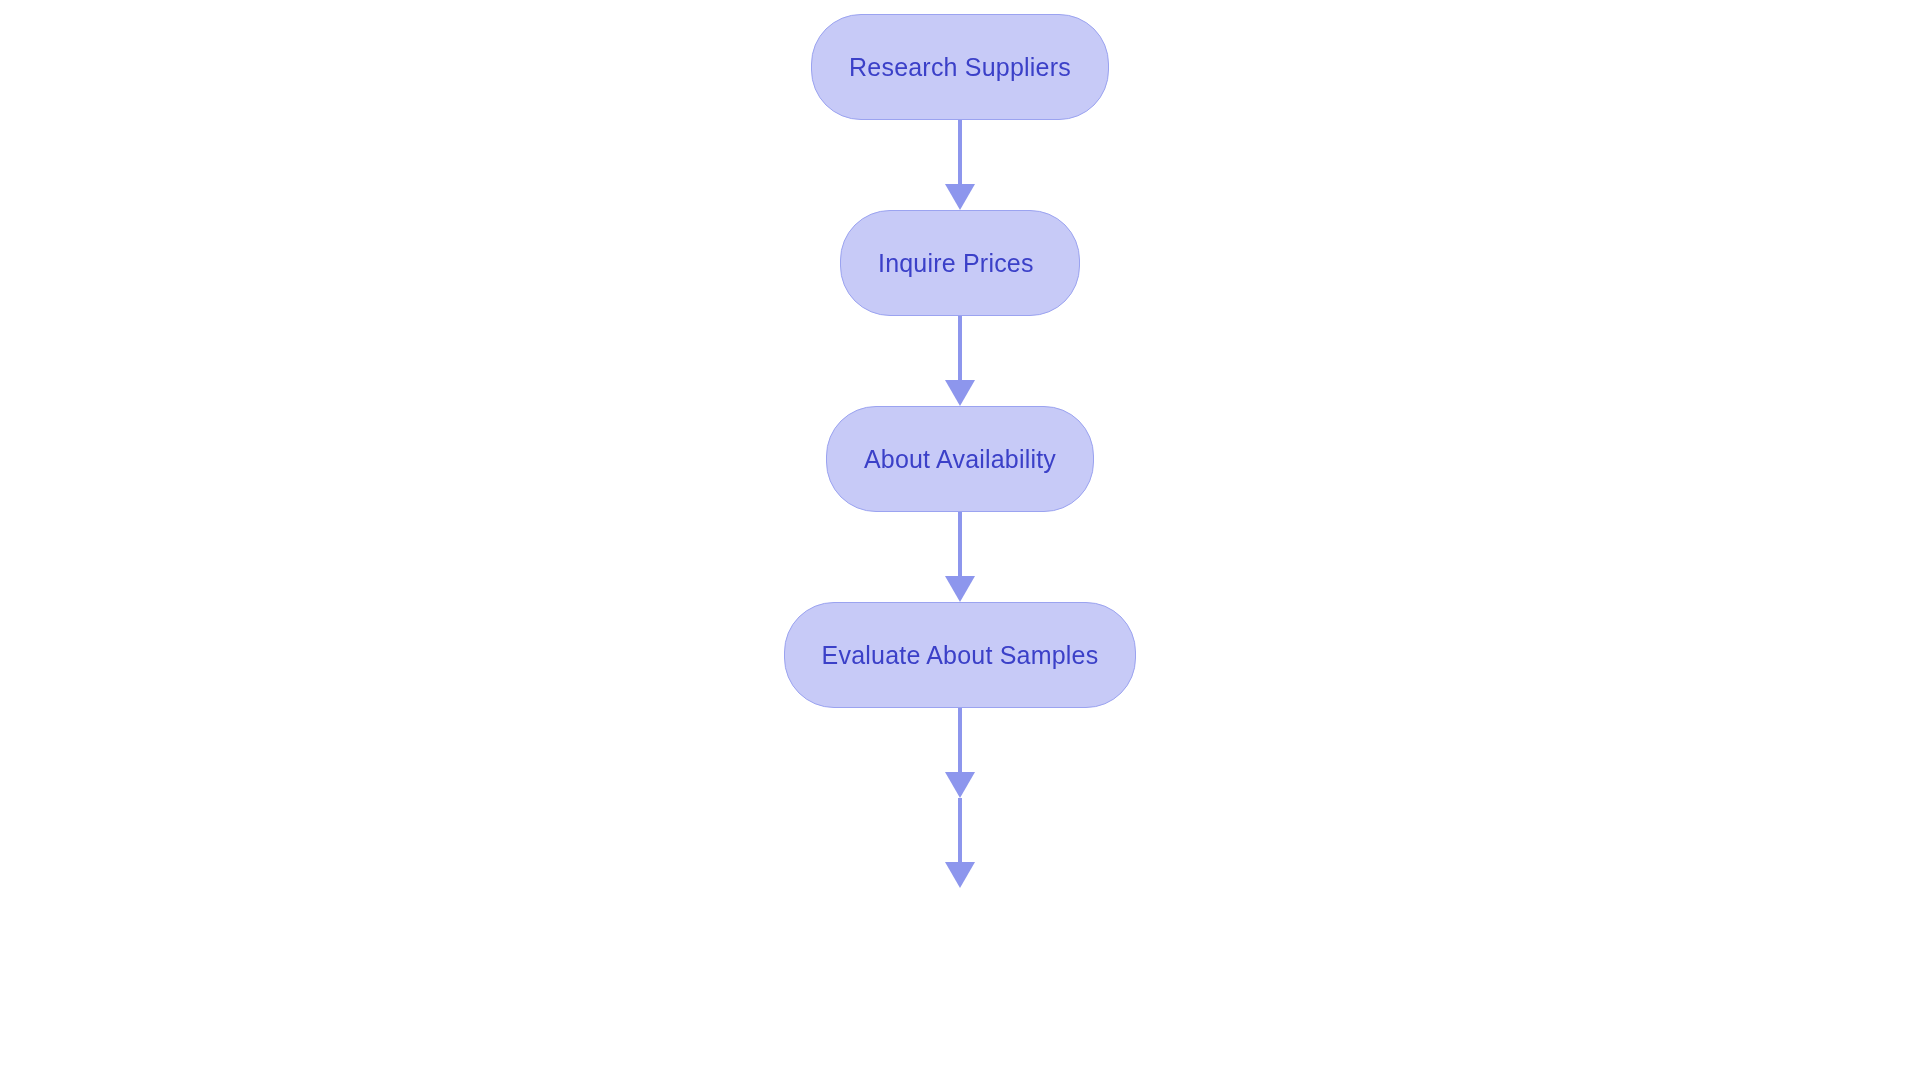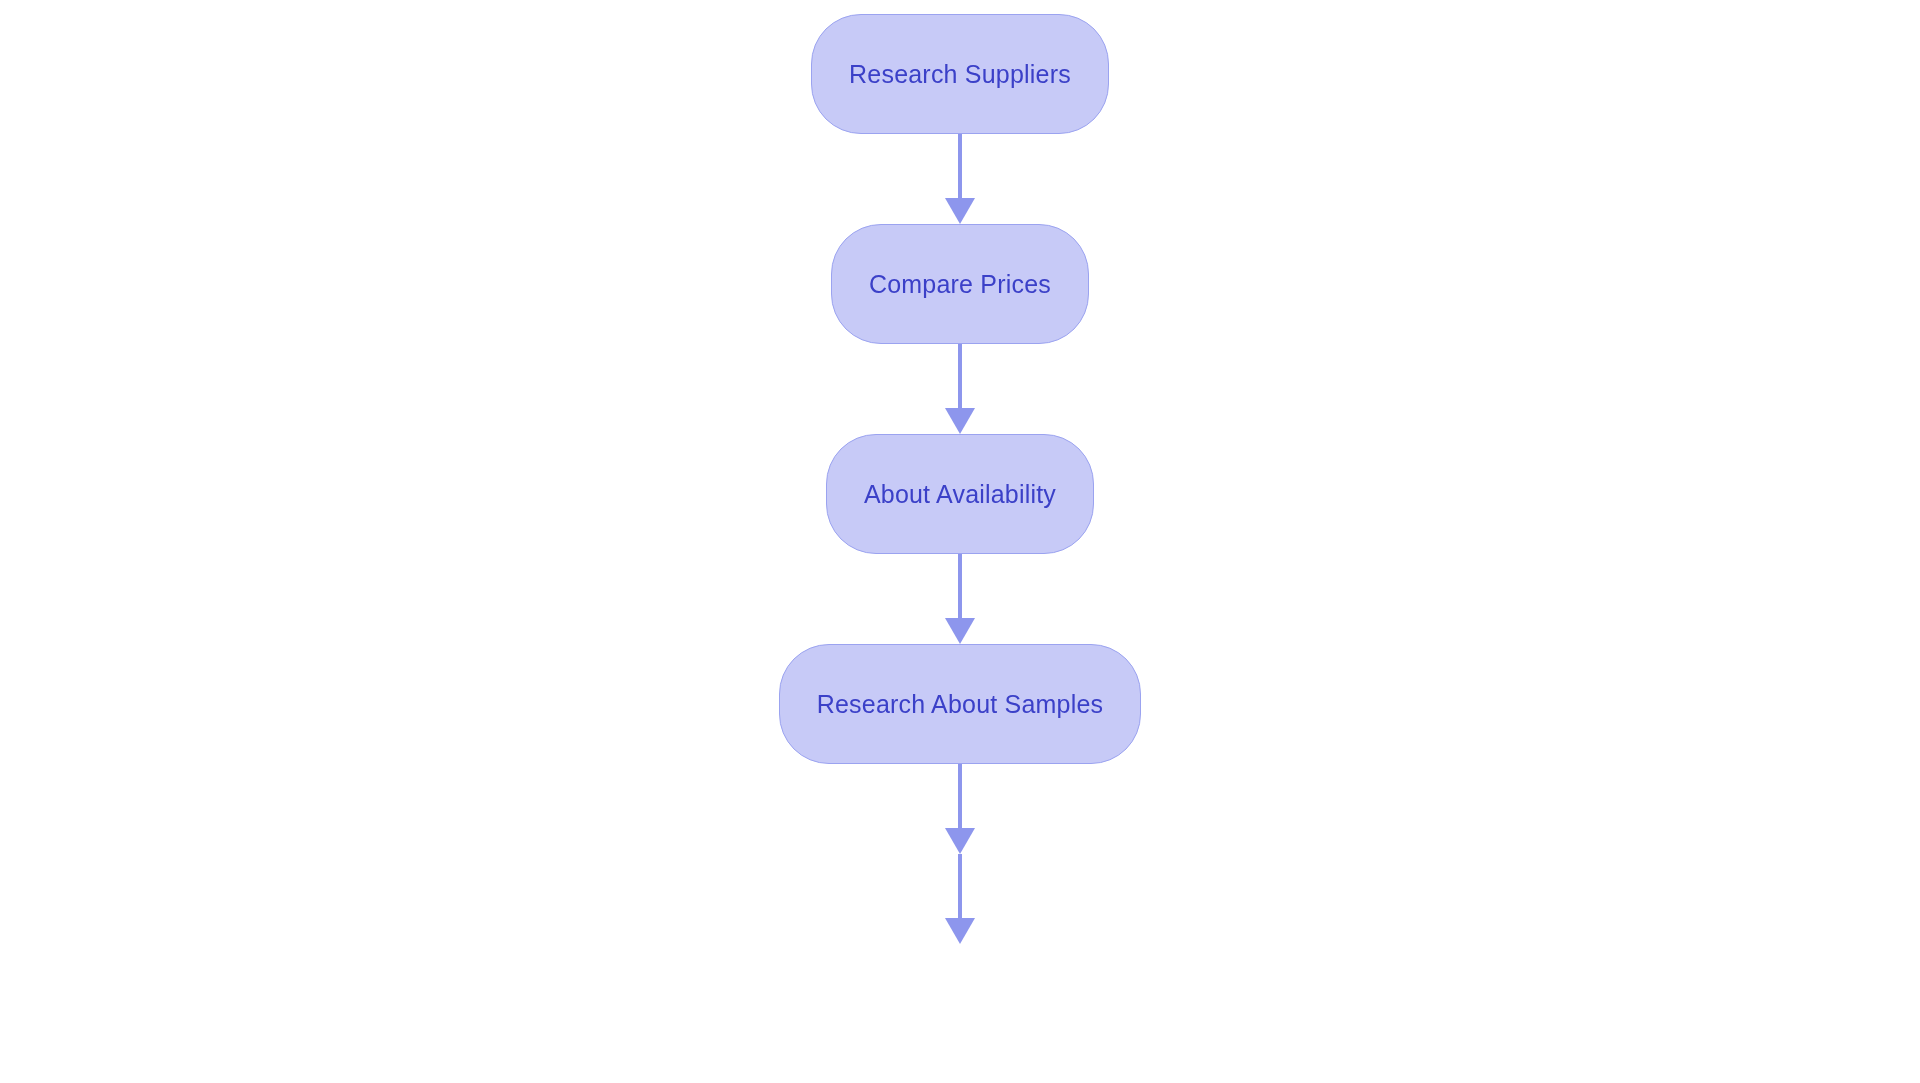--- a/index.html
+++ b/index.html
@@ -19,21 +19,21 @@
     position: absolute;
     left: 0;
     right: 0;
     top: 14px;
     display: flex;
     flex-direction: column;
     align-items: center;
   }
   .node {
     box-sizing: border-box;
-    height: 120px;
+    height: 106px;
     min-width: 240px;
     padding: 0 37px;
     border-radius: 50px;
     background: var(--node-fill, #c7caf7);
     border: 1.6px solid var(--node-border, #9ba3f0);
     display: flex;
     align-items: center;
   }
   .node .label {
     font-size: 25px;
@@ -71,39 +71,39 @@
   <div class="node">
     <span class="label">Research Suppliers</span>
   </div>
 
   <div class="connector">
     <div class="line"></div>
     <div class="head"></div>
   </div>
 
   <div class="node">
-    <span class="label">Compare Prices</span>
+    <span class="label">Inquire Prices</span>
   </div>
 
   <div class="connector">
     <div class="line"></div>
     <div class="head"></div>
   </div>
 
   <div class="node">
     <span class="label">About Availability</span>
   </div>
 
   <div class="connector">
     <div class="line"></div>
     <div class="head"></div>
   </div>
 
   <div class="node">
-    <span class="label">Research About Samples</span>
+    <span class="label">Evaluate About Samples</span>
   </div>
 
   <div class="connector">
     <div class="line"></div>
     <div class="head"></div>
   </div>
 
 
   <div class="connector">
     <div class="line"></div>

